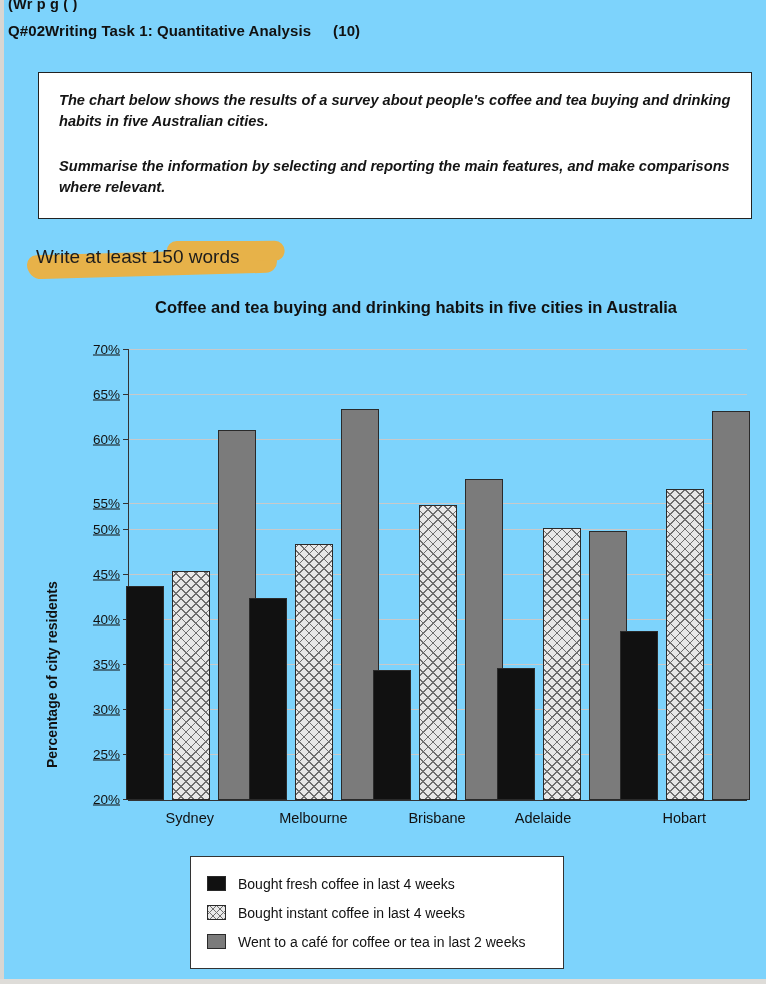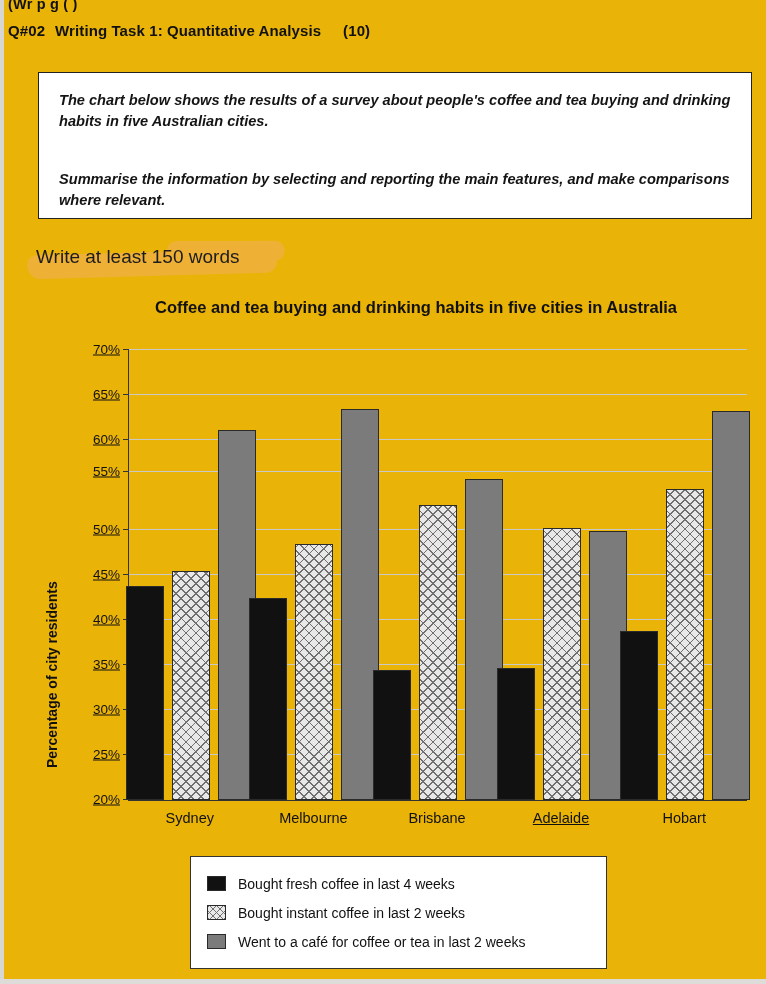--- a/index.html
+++ b/index.html
@@ -12,21 +12,21 @@
     height: 984px;
     position: relative;
     font-family: "Liberation Sans", sans-serif;
     color: #1a1a1a;
     overflow: hidden;
   }
   .page {
     position: relative;
     width: 766px;
     height: 984px;
-    background: #eab308;
+    background: #7dd3fc;
   }
 
   
   .top-crop {
     position: absolute;
     top: -4px;
     left: 8px;
     font-size: 14.5px;
     font-weight: bold;
     color: #111;
@@ -37,21 +37,21 @@
   .q-heading {
     position: absolute;
     top: 22px;
     left: 8px;
     font-size: 15px;
     font-weight: bold;
     color: #111;
     letter-spacing: .1px;
     white-space: nowrap;
   }
-  .q-heading .q-num { margin-right: 10px; }
+  .q-heading .q-num { margin-right: 0; }
   .q-heading .q-marks { margin-left: 22px; }
 
   
   .prompt-box {
     position: absolute;
     top: 72px;
     left: 38px;
     width: 714px;
     height: 147px;
     border: 1.5px solid #222;
@@ -62,21 +62,21 @@
     position: absolute;
     left: 20px;
     width: 676px;
     font-size: 14.6px;
     font-style: italic;
     font-weight: bold;
     line-height: 1.45;
     color: #141414;
   }
   .prompt-p1 { top: 17px; }
-  .prompt-p2 { top: 96px; }
+  .prompt-p2 { top: 83px; }
 
   
   .write-least {
     position: absolute;
     top: 246px;
     left: 36px;
     font-size: 19px;
     color: #1c1c1c;
     z-index: 3;
   }
@@ -200,21 +200,21 @@
     text-align: center;
     transform: translateX(-50%);
     white-space: nowrap;
   }
 
   
   .legend {
     position: absolute;
     top: 856px;
     left: 190px;
-    width: 417px;
+    width: 374px;
     height: 113px;
     border: 1.5px solid #333;
     box-sizing: border-box;
     background: #fff;
     padding: 12px 0 0 16px;
   }
   .legend-row {
     display: flex;
     align-items: center;
     height: 29px;
@@ -302,21 +302,21 @@
           <span class="tick-mark"></span>
         </div>
         <div class="gridline" style="bottom: 225px;">
           <span class="tick-label">45%</span>
           <span class="tick-mark"></span>
         </div>
         <div class="gridline" style="bottom: 270px;">
           <span class="tick-label">50%</span>
           <span class="tick-mark"></span>
         </div>
-        <div class="gridline" style="bottom: 328px;">
+        <div class="gridline" style="bottom: 296px;">
           <span class="tick-label">55%</span>
           <span class="tick-mark"></span>
         </div>
         <div class="gridline" style="bottom: 360px;">
           <span class="tick-label">60%</span>
           <span class="tick-mark"></span>
         </div>
         <div class="gridline" style="bottom: 405px;">
           <span class="tick-label">65%</span>
           <span class="tick-mark"></span>
@@ -348,32 +348,32 @@
         <div class="group" style="left: 491.2px; width: 130px;">
           <div class="bar fresh" style="left: 0px; width: 38px; height: 169.2px;"></div>
           <div class="bar instant" style="left: 46px; width: 38px; height: 311.4px;"></div>
           <div class="bar cafe" style="left: 92px; width: 38px; height: 388.8px;"></div>
         </div>
       </div>
     <div id="cat-labels">
         <div class="cat-label" style="left: 189.8px;">Sydney</div>
         <div class="cat-label" style="left: 313.4px;">Melbourne</div>
         <div class="cat-label" style="left: 437px;">Brisbane</div>
-        <div class="cat-label" style="left: 561px; text-decoration: underline;">Adelaide</div>
+        <div class="cat-label" style="left: 543px;">Adelaide</div>
         <div class="cat-label" style="left: 684.2px;">Hobart</div>
       </div>
   </div>
 
   <div class="legend">
     <div class="legend-row">
       <span class="swatch fresh"></span>
       <span class="legend-text">Bought fresh coffee in last 4 weeks</span>
     </div>
     <div class="legend-row">
       <span class="swatch instant"></span>
-      <span class="legend-text">Bought instant coffee in last 2 weeks</span>
+      <span class="legend-text">Bought instant coffee in last 4 weeks</span>
     </div>
     <div class="legend-row">
       <span class="swatch cafe"></span>
       <span class="legend-text">Went to a café for coffee or tea in last 2 weeks</span>
     </div>
   </div>
 </div>
 
 </body></html>

